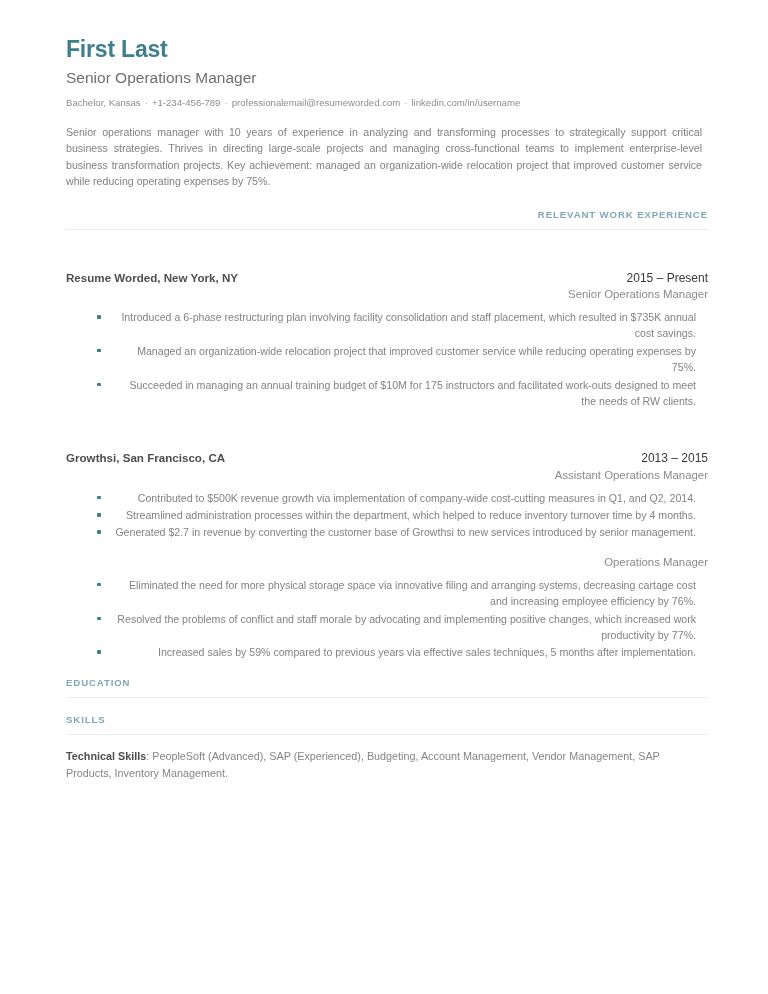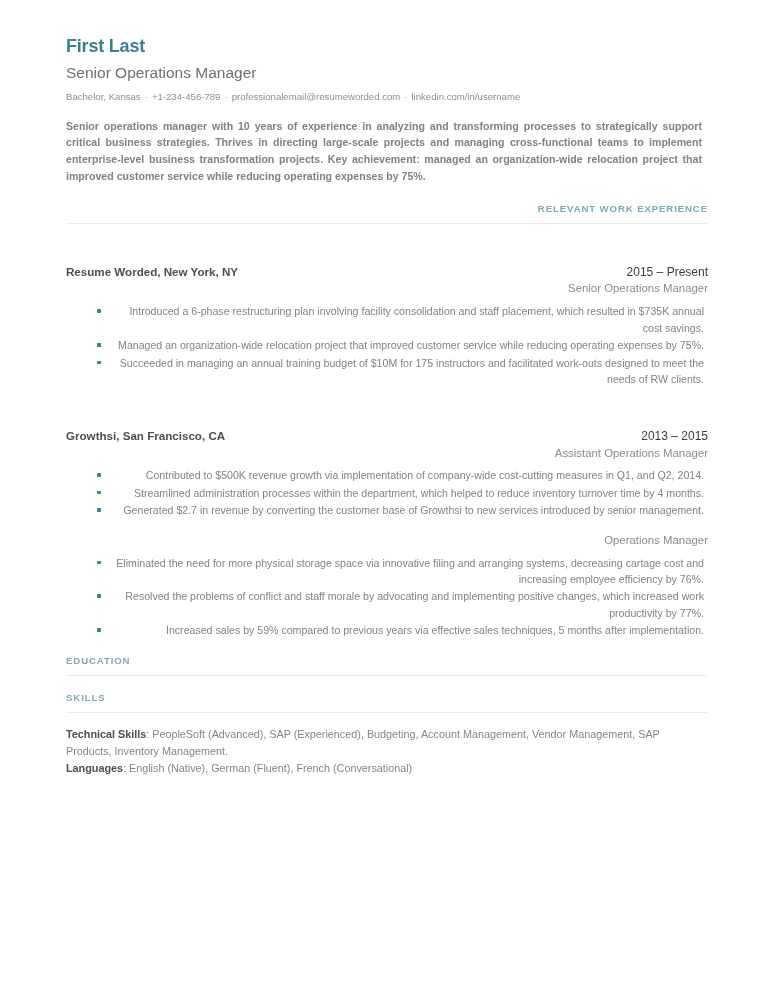--- a/index.html
+++ b/index.html
@@ -17,21 +17,21 @@
   .page {
     width: 768px;
     height: 994px;
     box-sizing: border-box;
     padding: 36px 60px 0 66px;
     position: relative;
   }
 
   
   .name {
-    font-size: 18px;
+    font-size: 23px;
     font-weight: bold;
     color: #3e7f8d;
     letter-spacing: -0.2px;
     line-height: 1.15;
     margin: 0 0 7px 0;
   }
   .headline {
     font-size: 15.5px;
     font-weight: normal;
     color: #6f6f6f;
@@ -51,21 +51,20 @@
   }
 
   
   .summary {
     font-size: 10.6px;
     line-height: 16.6px;
     color: #818181;
     text-align: justify;
     margin: 0 0 19px 0;
     max-width: 636px;
-    font-weight: bold;
   }
 
   
   .section-title {
     font-size: 9.6px;
     font-weight: bold;
     color: #7fa7b6;
     letter-spacing: 0.9px;
     margin: 0 0 9px 0;
   }
@@ -111,21 +110,21 @@
   .entry-role {
     font-size: 11.4px;
     color: #8a8a8a;
     line-height: 1.4;
     margin-top: 1px;
   }
 
   
   ul.bullets {
     list-style: none;
-    margin: 6px 4px 0 0;
+    margin: 6px 12px 0 0;
     padding: 0;
   }
   ul.bullets li {
     position: relative;
     padding-left: 47px;
     font-size: 10.6px;
     line-height: 16.4px;
     color: #838383;
     margin-bottom: 1px;
     max-width: 700px;
@@ -213,16 +212,15 @@
     <div class="section-title">EDUCATION</div>
     <hr class="rule">
 
   </div>
 
   <div class="section skills">
     <div class="section-title">SKILLS</div>
     <hr class="rule">
 
     <div class="skills-line"><b>Technical Skills</b><span>: </span><span>PeopleSoft (Advanced), SAP (Experienced), Budgeting, Account Management, Vendor Management, SAP Products, Inventory Management.</span></div>
-    <div class="skills-line"><b>Languages</b><span>: </span><span>English (Native), German (Fluent), French (Conversational)</span></div>
   </div>
 
 </div>
 
 </body></html>

